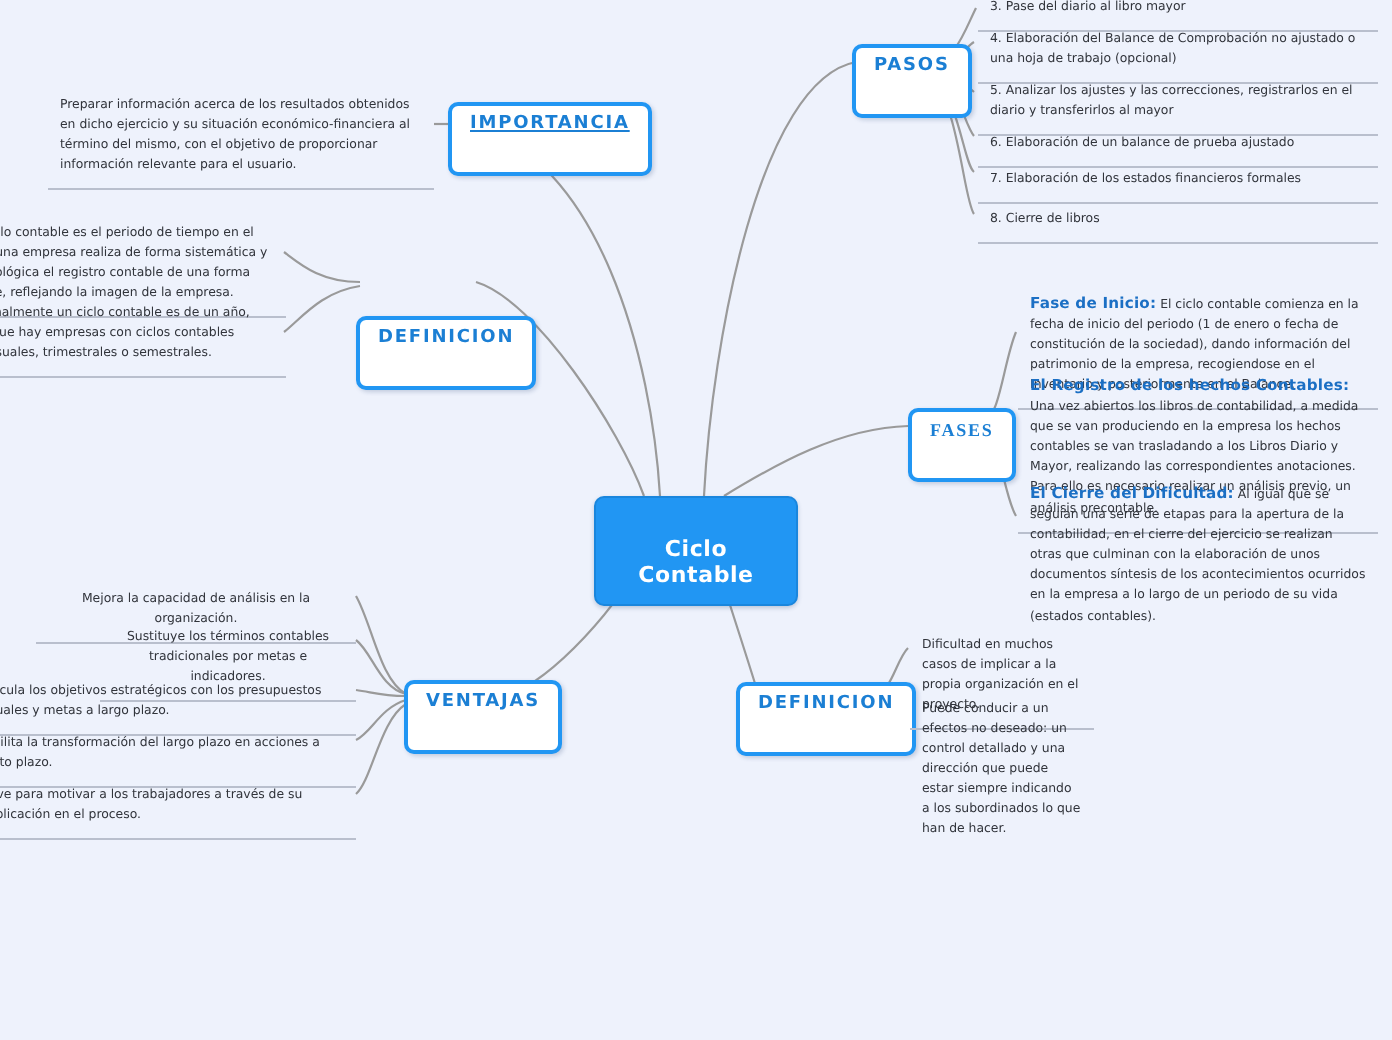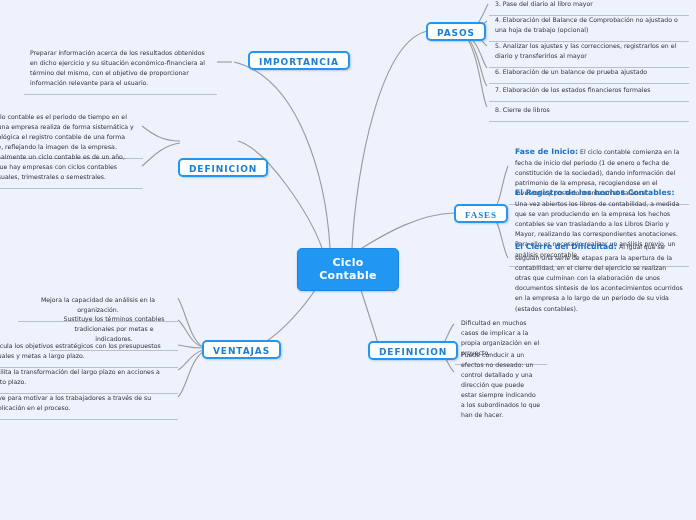--- a/index.html
+++ b/index.html
@@ -36,37 +36,37 @@
     width: 102px;
     box-sizing: border-box;
     background: #2196f3;
     border: 1px solid #1a86dd;
     border-radius: 5px;
     color: #ffffff;
     font-size: 11px;
     font-weight: bold;
     letter-spacing: 0.3px;
     text-align: center;
-    padding: 7px 4px 8px 4px;
+    padding: 19px 4px 8px 4px;
     box-shadow: 0 1px 2px rgba(40,70,120,0.25);
   }
 
   
   .branch-node {
     position: absolute;
     box-sizing: border-box;
     background: #ffffff;
     border: 2px solid #2196f3;
     border-radius: 5px;
     color: #1b7fd4;
     font-size: 9px;
     font-weight: bold;
     letter-spacing: 0.9px;
     text-align: center;
-    padding: 4px 9px 1px 9px;
+    padding: 4px 9px 19px 9px;
     white-space: nowrap;
     box-shadow: 1px 1px 2px rgba(40,70,120,0.22);
   }
 
   
   .leaf {
     position: absolute;
     box-sizing: border-box;
     color: #31343b;
     font-size: 6.2px;
@@ -127,21 +127,21 @@
 
       <path d="M437,348 C446,346 448,330 454,324"></path>
       <path d="M437,351 C446,354 448,366 454,372"></path>
     </g>
   </svg>
 
   <div class="root-node">
     <span>Ciclo Contable</span>
   </div>
 
-  <div class="branch-node" style="left:248px; top:51px;">
+  <div class="branch-node" style="left:224px; top:51px;text-decoration:underline;">
     <span>IMPORTANCIA</span>
   </div>
   <div class="leaf" style="left:24px; top:43px; width:193px;">Preparar información acerca de los resultados obtenidos en dicho ejercicio y su situación económico-financiera al término del mismo, con el objetivo de proporcionar información relevante para el usuario.</div>
 
   <div class="branch-node" style="left:426px; top:22px;">
     <span>PASOS</span>
   </div>
   <div class="leaf" style="left:489px; top:-6px; width:200px;">3. Pase del diario al libro mayor</div>
   <div class="leaf" style="left:489px; top:10px; width:200px;">4. Elaboración del Balance de Comprobación no ajustado o una hoja de trabajo (opcional)</div>
   <div class="leaf" style="left:489px; top:36px; width:200px;">5. Analizar los ajustes y las correcciones, registrarlos en el diario y transferirlos al mayor</div>

